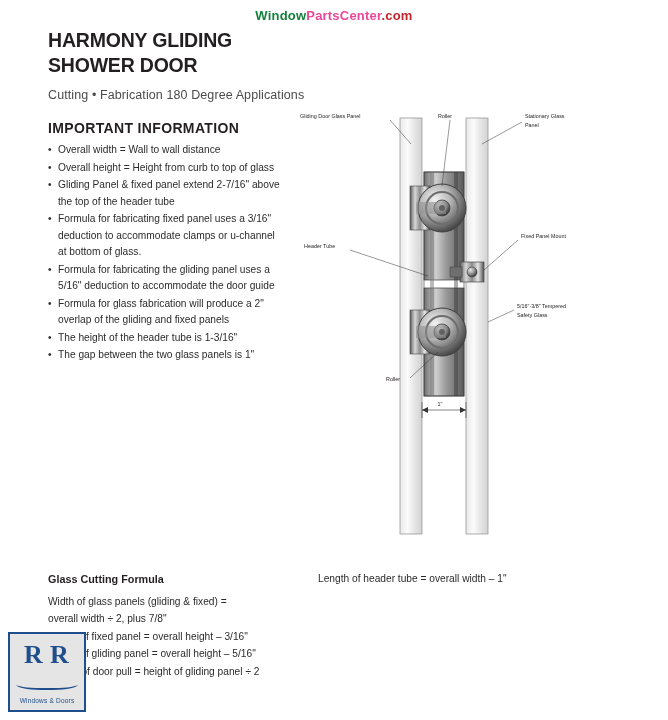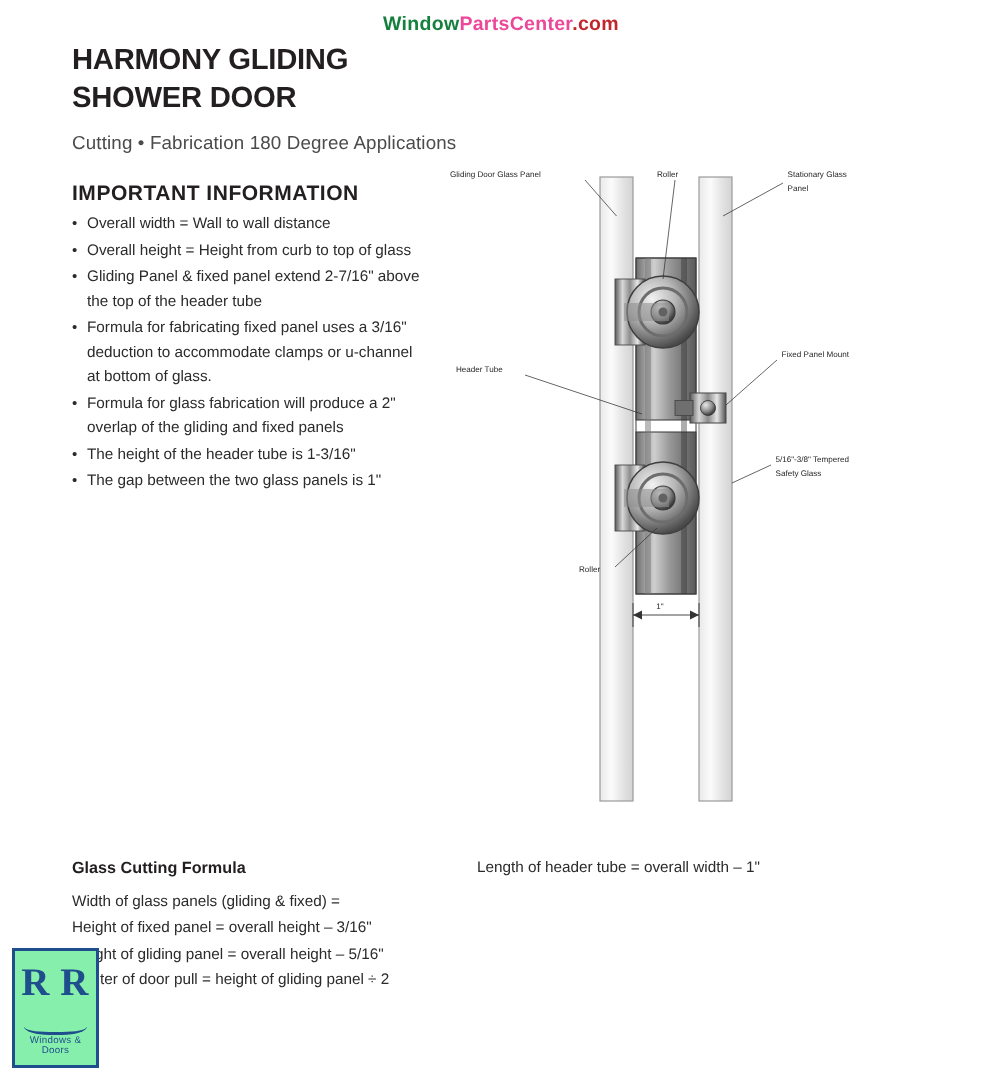--- a/index.html
+++ b/index.html
@@ -115,24 +115,24 @@
     color: #231f20;
     margin-bottom: 4px;
   }
   .formula-col div.line { white-space: nowrap; }
 
   
   .logo {
     position: absolute;
     left: 8px;
     top: 632px;
-    width: 58px;
+    width: 78px;
     height: 80px;
     border: 2px solid #1f4e8c;
-    background: #86efac;
+    background: #e5e5e5;
     box-sizing: border-box;
   }
   .logo-inner {
     width: 100%;
     height: 100%;
     position: relative;
   }
   .logo-rr {
     position: absolute;
     left: 0; right: 0;
@@ -181,20 +181,21 @@
   <div class="doc-sub">Cutting • Fabrication 180 Degree Applications</div>
 </div>
 
 <div class="info-block">
   <div class="info-heading">IMPORTANT INFORMATION</div>
   <ul class="info-list">
     <li>Overall width = Wall to wall distance</li>
     <li>Overall height = Height from curb to top of glass</li>
     <li>Gliding Panel &amp; fixed panel extend 2-7/16" above the top of the header tube</li>
     <li>Formula for fabricating fixed panel uses a 3/16" deduction to accommodate clamps or u-channel at bottom of glass.</li>
+    <li>Formula for fabricating the gliding panel uses a 5/16" deduction to accommodate the door guide</li>
     <li>Formula for glass fabrication will produce a 2" overlap of the gliding and fixed panels</li>
     <li>The height of the header tube is 1-3/16"</li>
     <li>The gap between the two glass panels is 1"</li>
   </ul>
 </div>
 
 <div class="diagram">
   <svg width="350" height="430" viewBox="0 0 350 430" xmlns="http://www.w3.org/2000/svg">
     <defs>
       <linearGradient id="glassGrad" x1="0" y1="0" x2="1" y2="0">
@@ -302,20 +303,21 @@
     <text class="cal" x="14" y="138">Header Tube</text>
     <text class="cal" x="227" y="198">5/16"-3/8" Tempered</text>
     <text class="cal" x="227" y="207">Safety Glass</text>
     <text class="cal" x="96" y="271">Roller</text>
   </svg>
 </div>
 
 <div class="formula-col left">
   <div class="formula-head">Glass Cutting Formula</div>
   <div class="line">Width of glass panels (gliding &amp; fixed) =</div>
+  <div class="line">overall width ÷ 2, plus 7/8"</div>
   <div class="line">Height of fixed panel = overall height – 3/16"</div>
   <div class="line">Height of gliding panel = overall height – 5/16"</div>
   <div class="line">Center of door pull = height of gliding panel ÷ 2</div>
 </div>
 
 <div class="formula-col right">
   <div class="line">Length of header tube = overall width – 1"</div>
 </div>
 
 <div class="logo">

